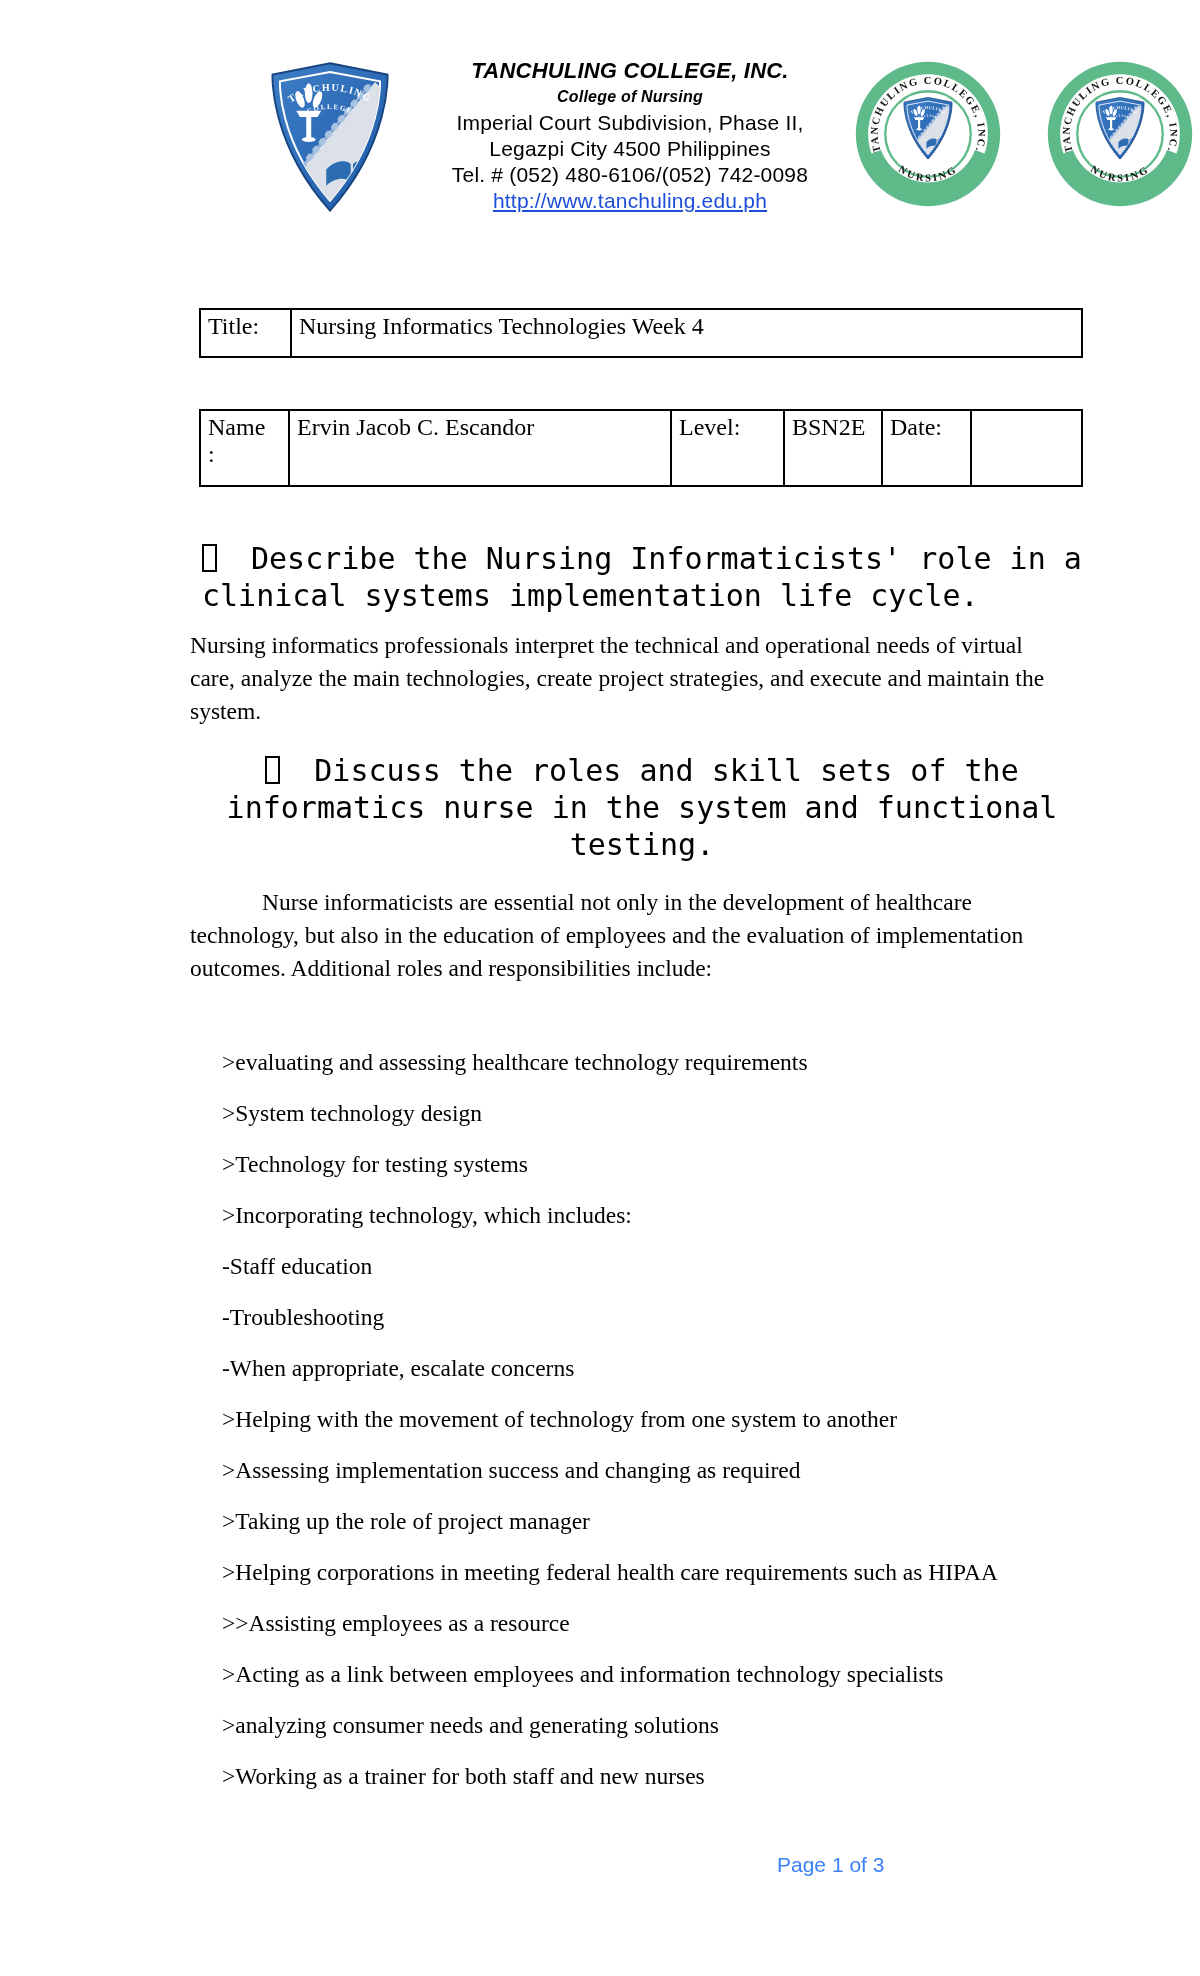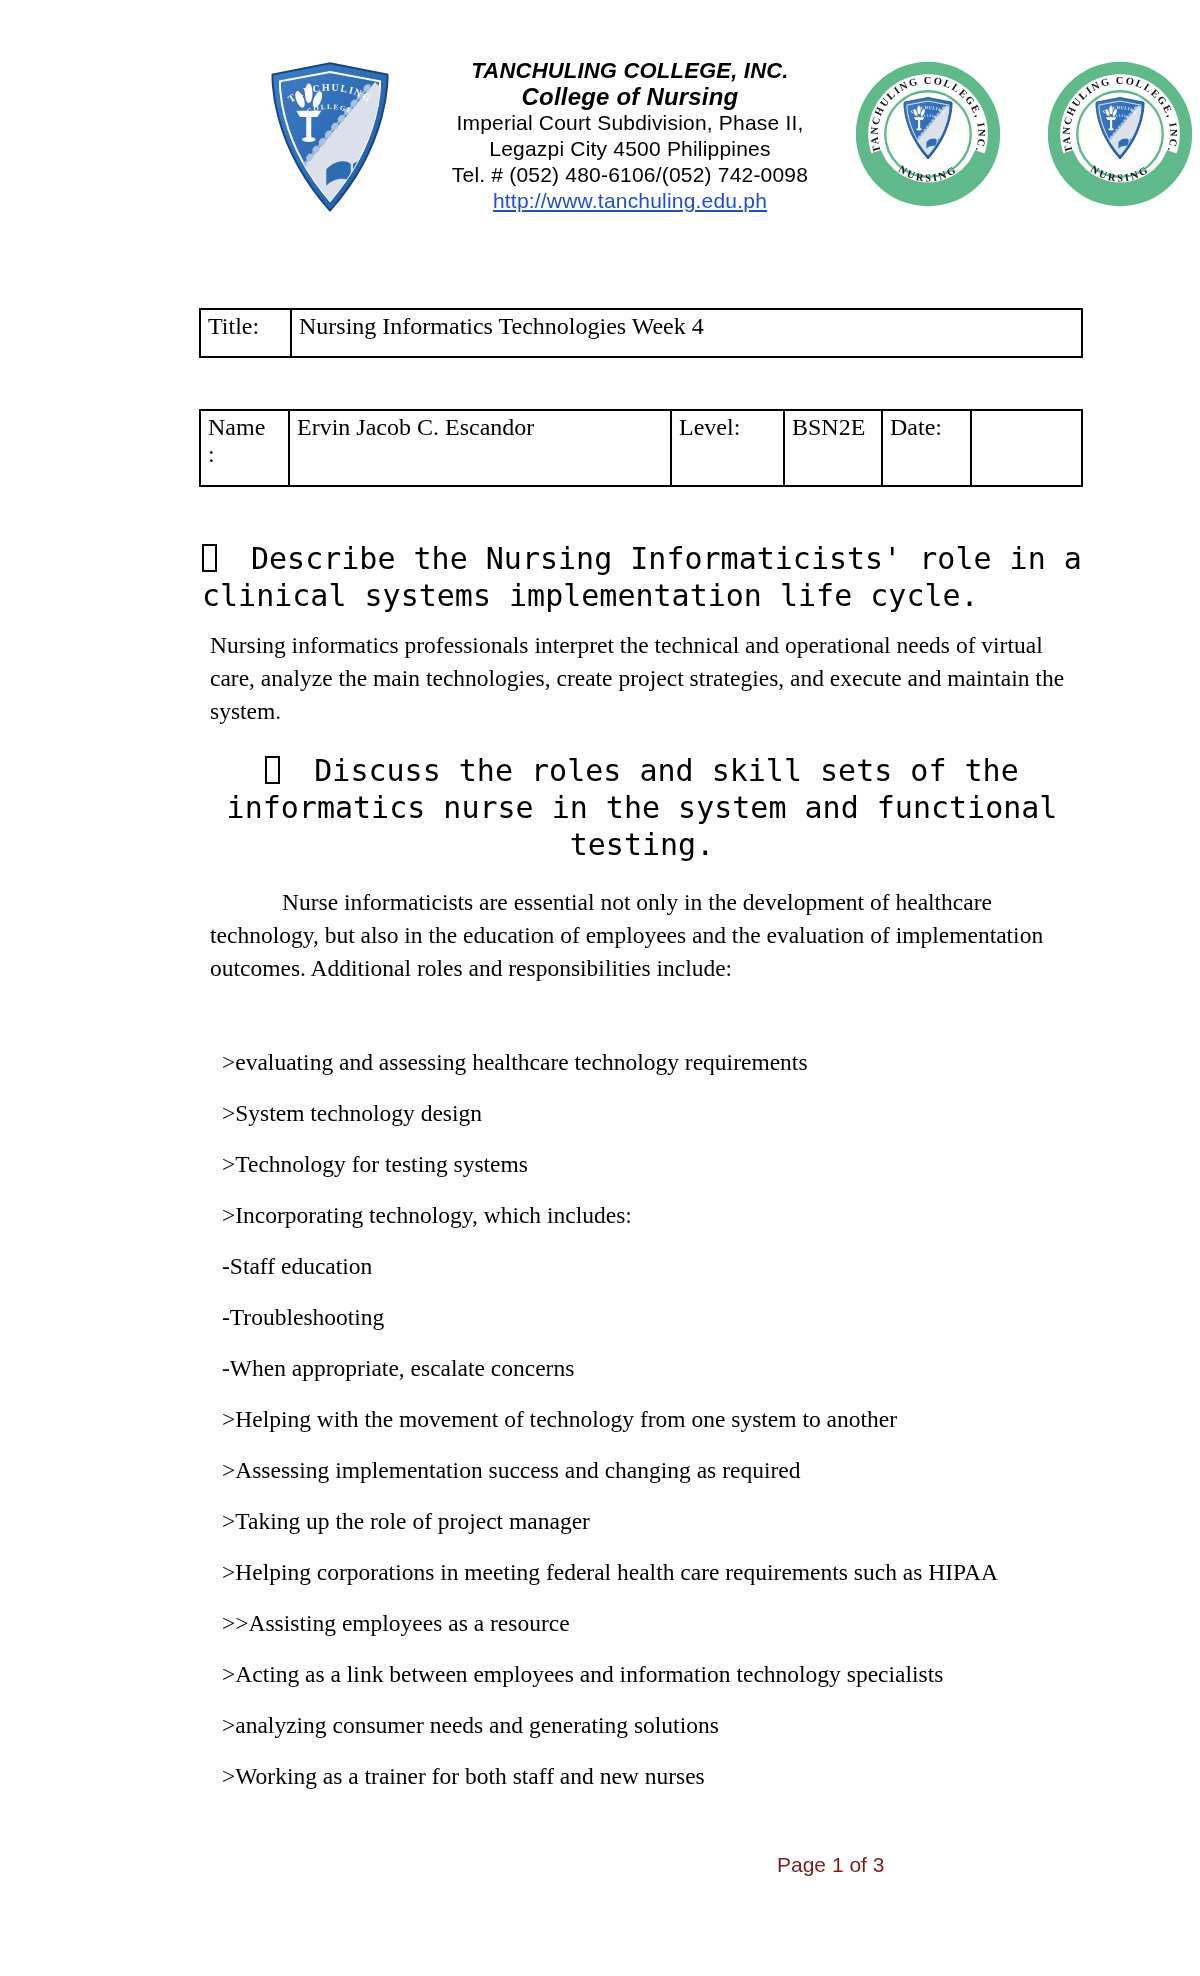--- a/index.html
+++ b/index.html
@@ -4,21 +4,21 @@
 <style>
   html,body{margin:0;padding:0;background:#fff;}
   .page{position:relative;width:1200px;height:1976px;background:#ffffff;color:#000;
         font-family:"Liberation Serif", serif;overflow:hidden;}
 
   
   .logo{position:absolute;left:266px;top:62px;width:128px;height:150px;}
   .hdr{position:absolute;left:390px;top:58px;width:480px;text-align:center;
        font-family:"Liberation Sans", sans-serif;font-size:21px;line-height:26px;letter-spacing:.2px;}
   .hdr .h1{font-weight:bold;font-style:italic;font-size:22px;}
-  .hdr .h2{font-weight:bold;font-style:italic;font-size:24px;}
+  .hdr .h2{font-weight:bold;font-style:italic;font-size:16px;}
   .hdr .link{color:#1d4ed8;text-decoration:underline;cursor:pointer;display:inline-block;}
   .seal{position:absolute;top:58px;width:152px;height:152px;}
   .s1{left:852px;} .s2{left:1044px;}
 
   
   table.t{position:absolute;left:199px;width:884px;border-collapse:collapse;
           font-size:24px;table-layout:fixed;}
   table.t td{border:2px solid #000;vertical-align:top;padding:3px 7px;margin-left:11px;}
   .title-t{top:308px;}
   .title-t td{height:40px;}
@@ -32,31 +32,31 @@
   .name-t .c5{width:73px;}
 
   
   .q{position:absolute;left:202px;width:880px;font-family:"DejaVu Sans Mono", monospace;
      font-size:30px;line-height:37px;color:#000;}
   .q1{top:540px;} .q2{top:752px;text-align:center;}
   .tofu{display:inline-block;width:11px;height:24px;border:2px solid #000;
         margin-right:34px;vertical-align:-3px;}
 
   
-  .p{position:absolute;left:210px;width:880px;font-size:23.5px;line-height:33px;}
+  .p{position:absolute;left:190px;width:880px;font-size:23.5px;line-height:33px;}
   .p1{top:629px;}
   .p2{top:886px;text-indent:72px;}
 
   
   .list{position:absolute;left:202px;top:1050px;width:880px;font-size:23.5px;margin-left:20px;}
   .li{line-height:24px;margin-bottom:27px;white-space:nowrap;}
 
   
   .footer{position:absolute;left:777px;top:1853px;font-family:"Liberation Sans", sans-serif;
-          font-size:21px;color:#7f1d1d;}
+          font-size:21px;color:#3b82f6;}
 
   
   .sealTxt{font-family:"Liberation Serif", serif;font-size:11px;font-weight:bold;
            letter-spacing:1.8px;fill:#111;}
   .bannerTxt{font-family:"Liberation Serif", serif;font-size:11px;font-weight:bold;
              letter-spacing:2.5px;fill:#101010;}
   .logoTxt{font-family:"Liberation Serif", serif;font-weight:bold;fill:#fff;letter-spacing:1.2px;}
 </style>
 </head>
 <body>

